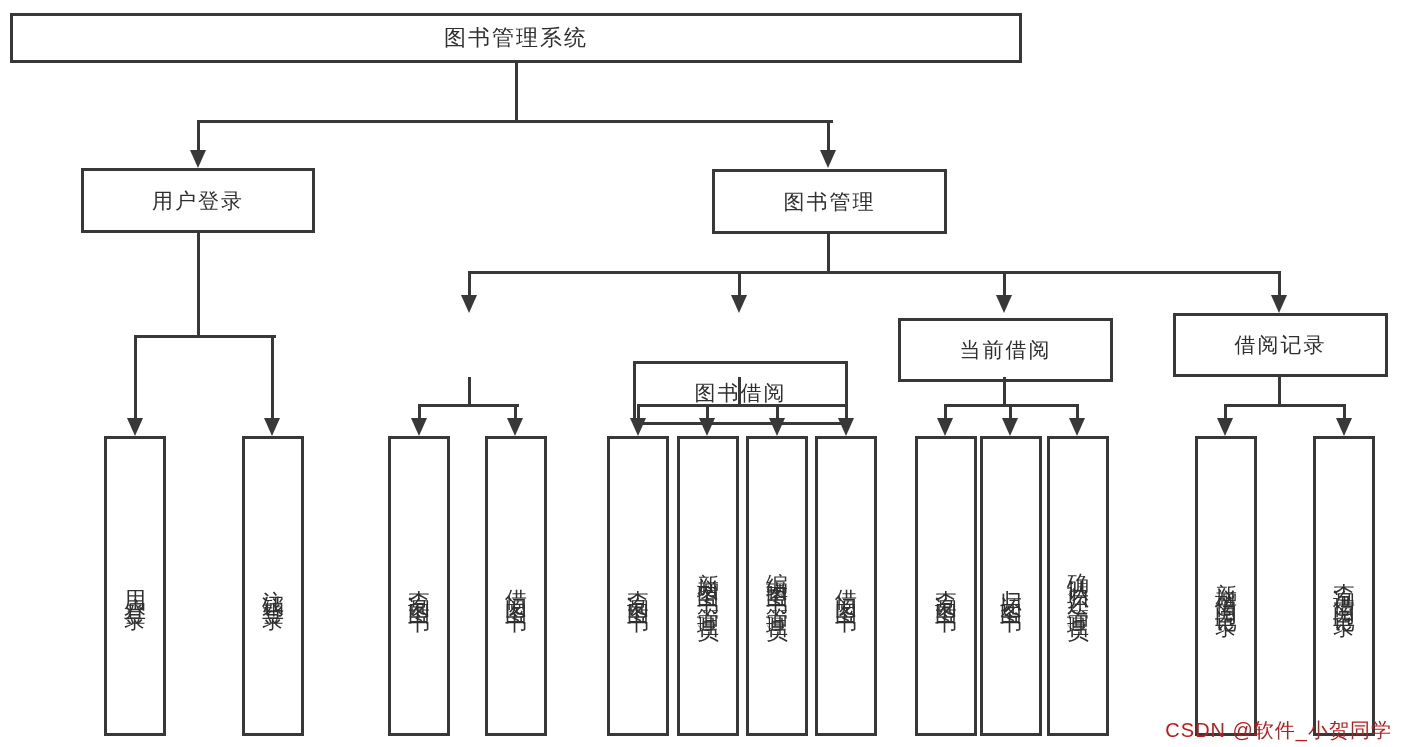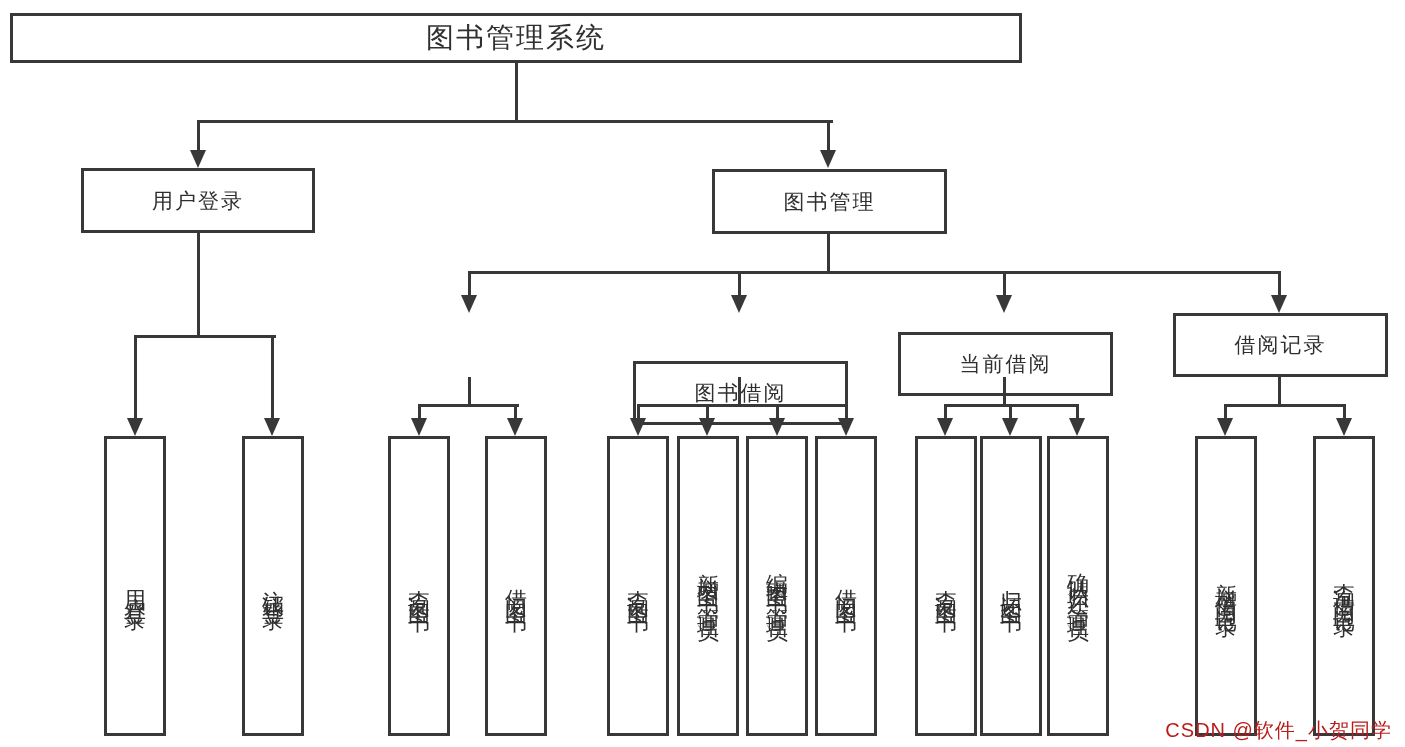--- a/index.html
+++ b/index.html
@@ -20,21 +20,21 @@
     border:3px solid var(--line);
     display:flex;
     align-items:center;
     justify-content:center;
     color:var(--text);
     box-sizing:border-box;
     font-size:21px;
     letter-spacing:2px;
     white-space:nowrap;
   }
-  .root{font-size:28px;}
+  .root{font-size:22px;}
   .vbox{
     writing-mode:vertical-rl;
     text-orientation:mixed;
     font-size:22px;
     letter-spacing:7px;
     line-height:1;
   }
   .hline,.vline{position:absolute;background:var(--line);}
   .hline{height:3px;}
   .vline{width:3px;}
@@ -85,21 +85,21 @@
   <div class="vline" style="left:468px;top:271px;height:26px;"></div>
   <div class="arrow" style="left:461px;top:295px;"></div>
   <div class="vline" style="left:738px;top:271px;height:26px;"></div>
   <div class="arrow" style="left:731px;top:295px;"></div>
   <div class="vline" style="left:1003px;top:271px;height:26px;"></div>
   <div class="arrow" style="left:996px;top:295px;"></div>
   <div class="vline" style="left:1278px;top:271px;height:26px;"></div>
   <div class="arrow" style="left:1271px;top:295px;"></div>
 
   <div class="box" style="left:633px;top:313px;width:215px;height:64px;margin-top:48px;">图书借阅</div>
-  <div class="box" style="left:898px;top:332px;width:215px;height:64px;">当前借阅</div>
+  <div class="box" style="left:898px;top:318px;width:215px;height:64px;">当前借阅</div>
   <div class="box" style="left:1173px;top:313px;width:215px;height:64px;font-family:Liberation Mono, monospace;">借阅记录</div>
 
   <div class="vline" style="left:468px;top:377px;height:30px;"></div>
   <div class="hline" style="left:418px;top:404px;width:101px;"></div>
   <div class="vline" style="left:418px;top:404px;height:16px;"></div>
   <div class="arrow" style="left:411px;top:418px;"></div>
   <div class="vline" style="left:514px;top:404px;height:16px;"></div>
   <div class="arrow" style="left:507px;top:418px;"></div>
 
   <div class="vline" style="left:738px;top:377px;height:30px;"></div>

